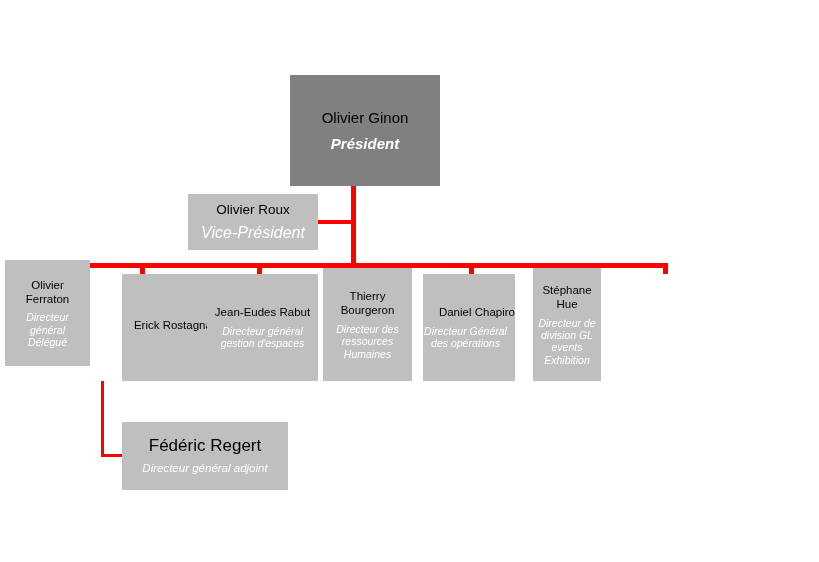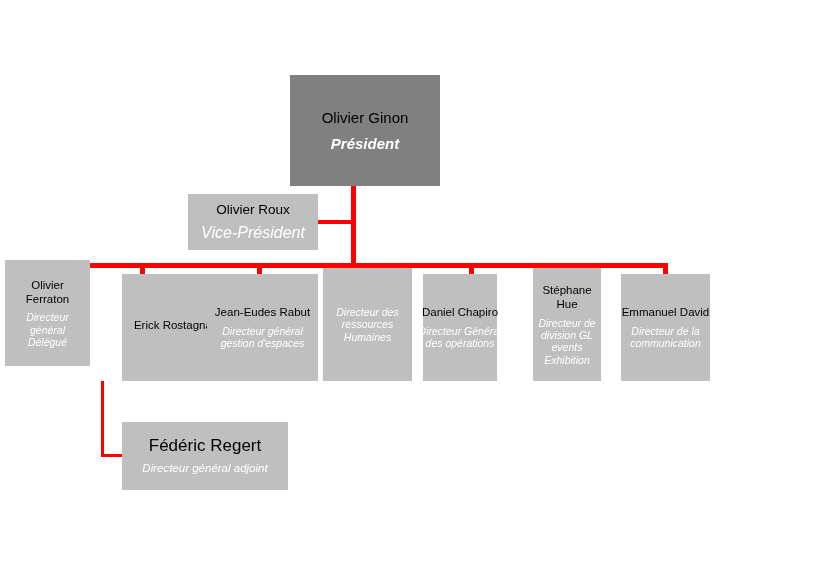--- a/index.html
+++ b/index.html
@@ -126,36 +126,33 @@
   <div class="node-box level-director" style="left:90px; top:274px; width:105px; height:107px;margin-left:32px;">
     <div class="node-name">Erick Rostagnat</div>
   </div>
 
   <div class="node-box level-director" style="left:207px; top:274px; width:111px; height:107px;">
     <div class="node-name">Jean-Eudes Rabut</div>
     <div class="node-title" style="width:107px;">Directeur général gestion d'espaces</div>
   </div>
 
   <div class="node-box level-director" style="left:323px; top:268px; width:89px; height:113px;">
+    <div class="node-name" style="white-space:normal; width:86px;">Thierry Bourgeron</div>
     <div class="node-title" style="width:86px;">Directeur des ressources Humaines</div>
   </div>
 
-  <div class="node-box level-director" style="left:423px; top:274px; width:74px; height:107px;">
+  <div class="node-box level-director" style="left:423px; top:274px; width:92px; height:107px;align-items:flex-end;">
     <div class="node-name">Daniel Chapiro</div>
     <div class="node-title" style="width:99px;">Directeur Général des opérations</div>
   </div>
 
   <div class="node-box level-director" style="left:533px; top:268px; width:68px; height:113px;">
     <div class="node-name" style="white-space:normal; width:66px;">Stéphane Hue</div>
     <div class="node-title" style="width:66px;">Directeur de division GL events Exhibition</div>
   </div>
 
-  <div class="node-box level-director" style="left:621px; top:274px; width:89px; height:107px;">
-    <div class="node-name">Emmanuel David</div>
-    <div class="node-title" style="width:86px;">Directeur de la communication</div>
-  </div>
 
   <div class="node-box level-deputy" style="left:122px; top:422px; width:166px; height:68px;">
     <div class="node-name">Fédéric Regert</div>
     <div class="node-title">Directeur général adjoint</div>
   </div>
 
 </div>
 
 </body></html>

